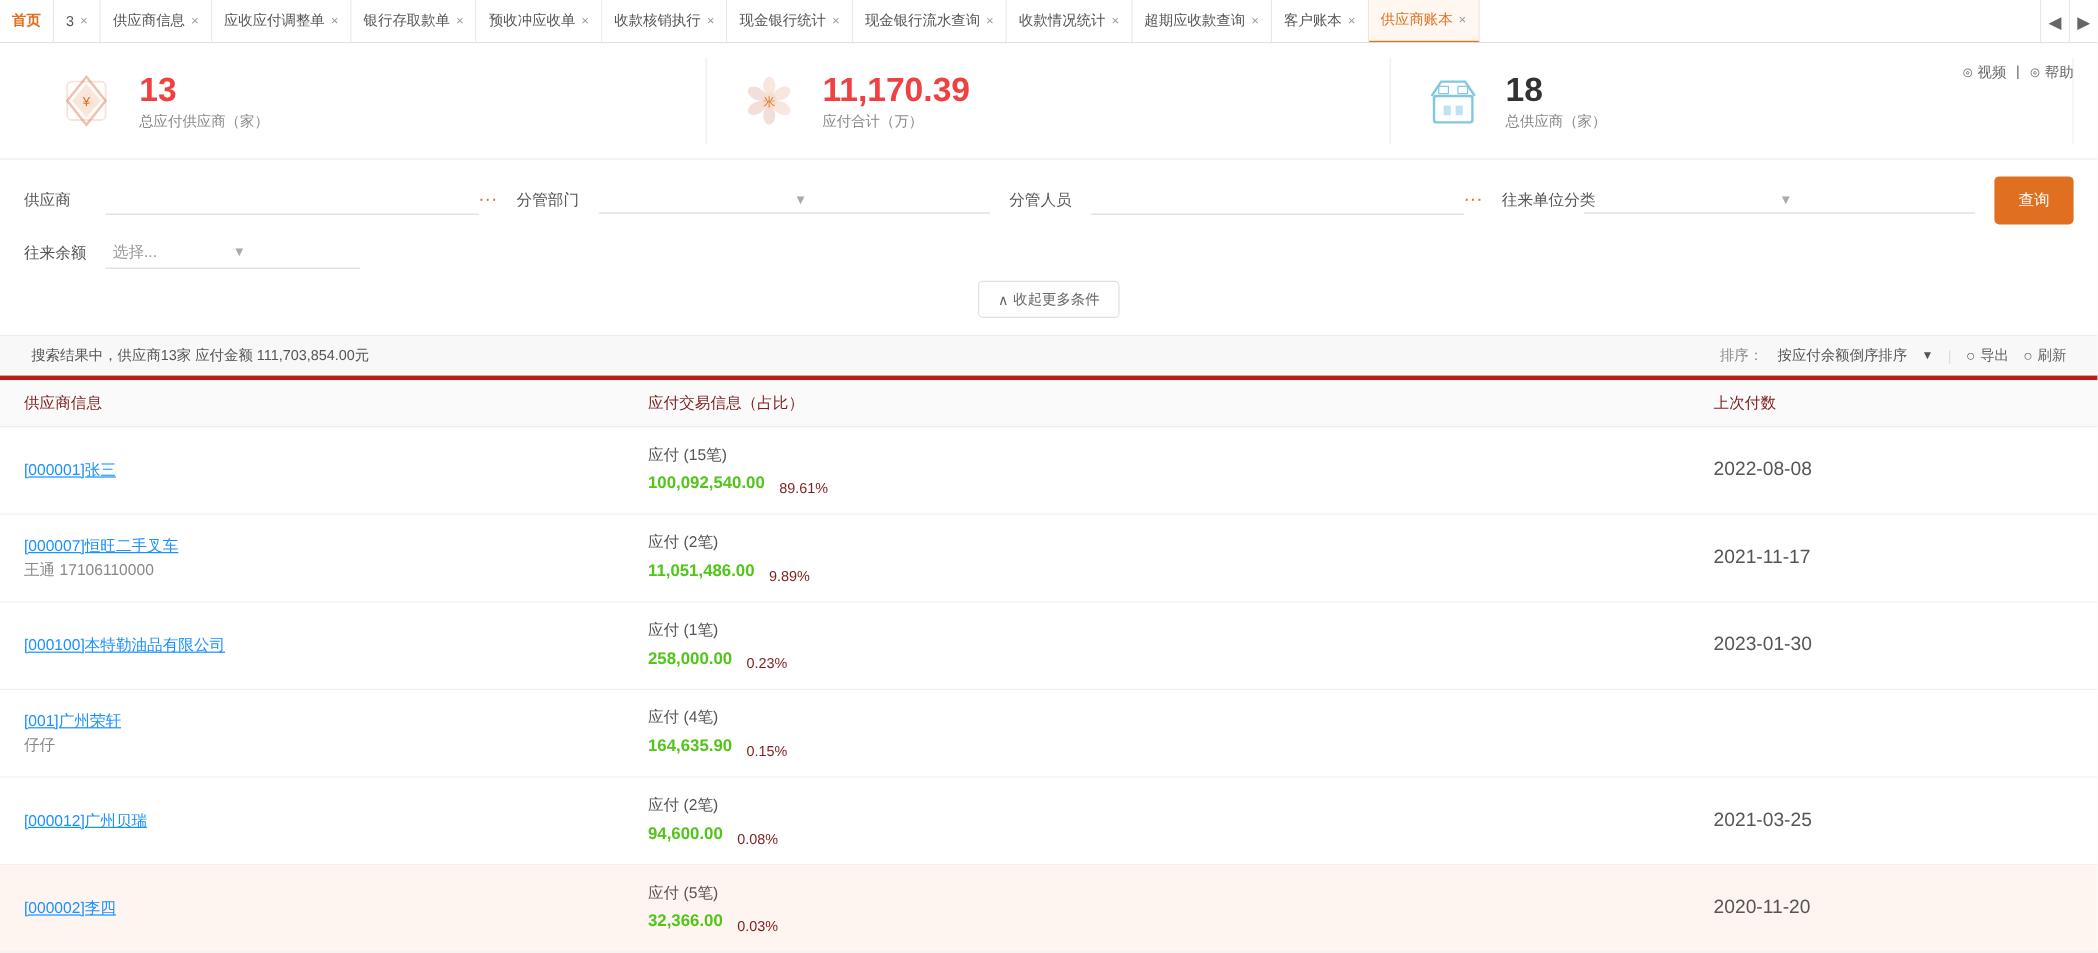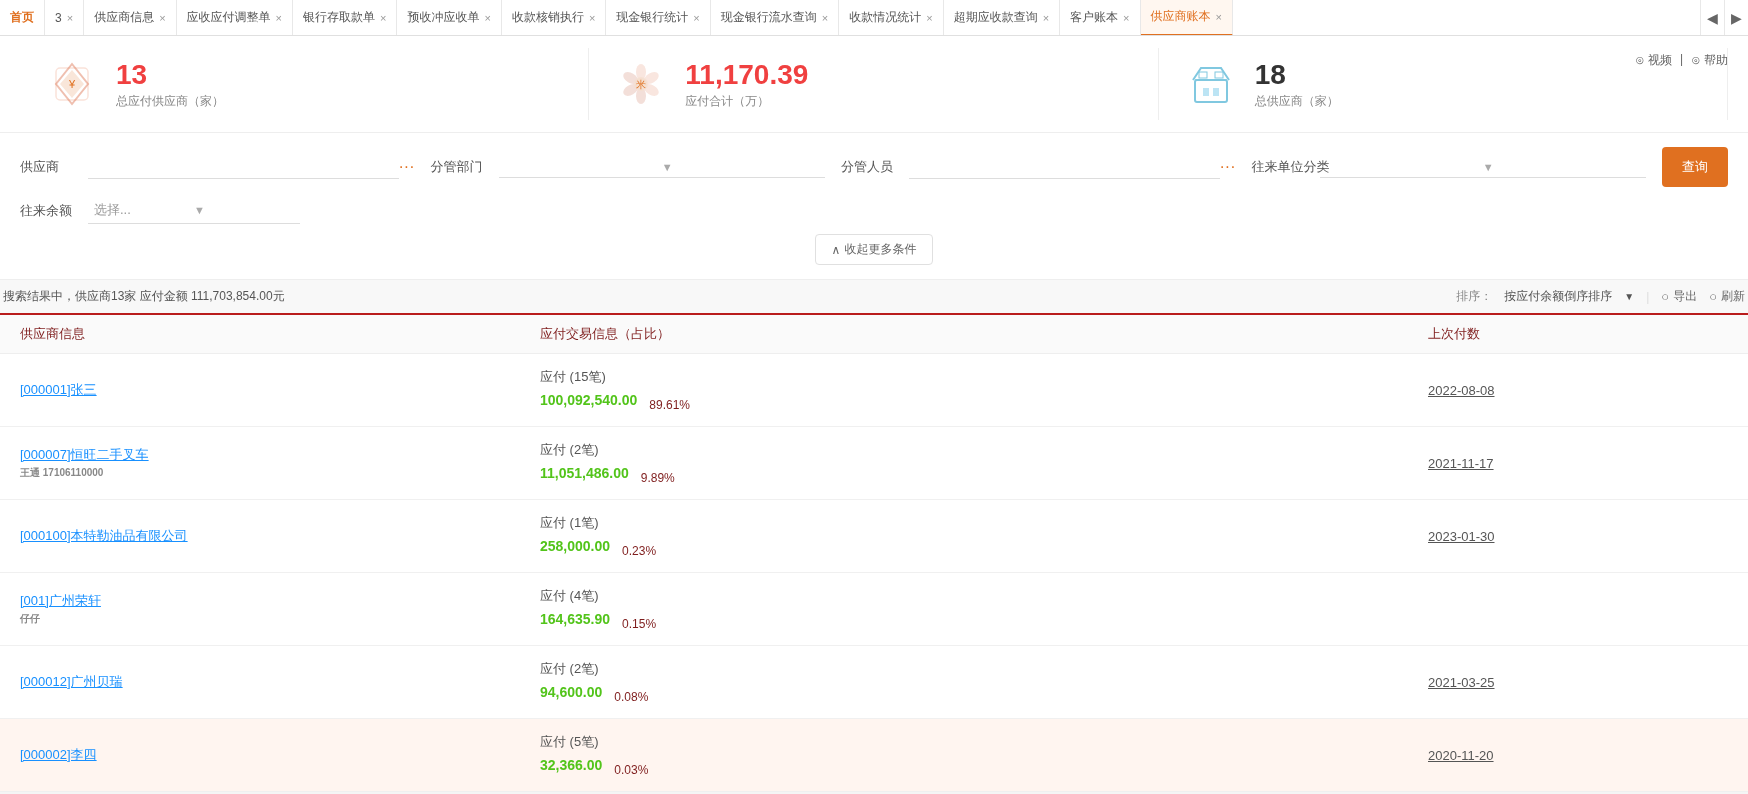--- a/index.html
+++ b/index.html
@@ -173,22 +173,22 @@
       border-radius: 4px;
       cursor: pointer;
       font-size: 12px;
       color: #666;
       margin: 4px auto;
     }
 
     
     .results-bar {
       background: #f8f8f8;
-      border-bottom: 2px solid #b91c1c;
-      padding: 8px 3px;
+      border-bottom: 4px solid #b91c1c;
+      padding: 8px 26px;
       display: flex;
       align-items: center;
       justify-content: space-between;
       font-size: 12px;
       color: #555;
       gap: 48px;
     }
     .results-right {
       display: flex;
       align-items: center;
@@ -230,44 +230,43 @@
       align-items: center;
     }
     .table-row.highlighted { background: #fff5f0; }
     .supplier-link {
       color: #1890ff;
       text-decoration: underline;
       cursor: pointer;
       font-size: 13px;
     }
     .supplier-sub {
-      font-size: 10px;
+      font-size: 13px;
       color: #888;
       margin-top: 2px;
-      font-weight: bold;
     }
     .trans-label { font-size: 13px; color: #555; }
     .trans-amount {
       font-size: 14px;
       color: #52c41a;
       font-weight: 700;
       margin-top: 2px;
       cursor: pointer;
     }
     .trans-percent {
       font-size: 12px;
       color: #7f1d1d;
       margin-left: 12px;
       margin-top: 12px;
     }
     .trans-cell {
       display: flex;
       align-items: center;
     }
-    .last-date { font-size: 13px; color: #555; text-decoration: underline; }
+    .last-date { font-size: 16px; color: #555; }
 
     .nav-tab-home { color: #e07020; font-weight: bold; }
   </style>
 </head>
 <body>
 
 <div class="top-nav">
   <div class="nav-tab nav-tab-home">
     <span>首页</span>
   </div>

